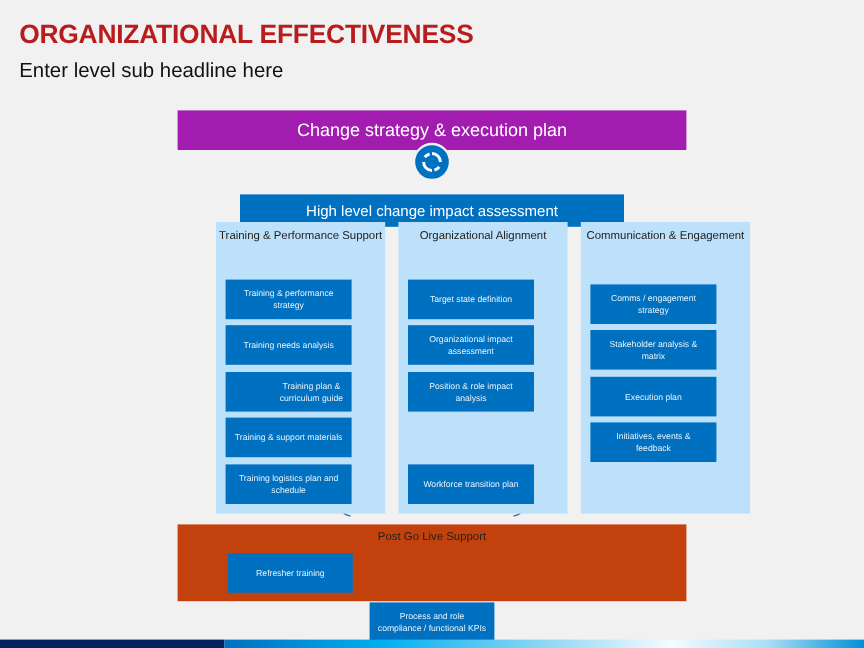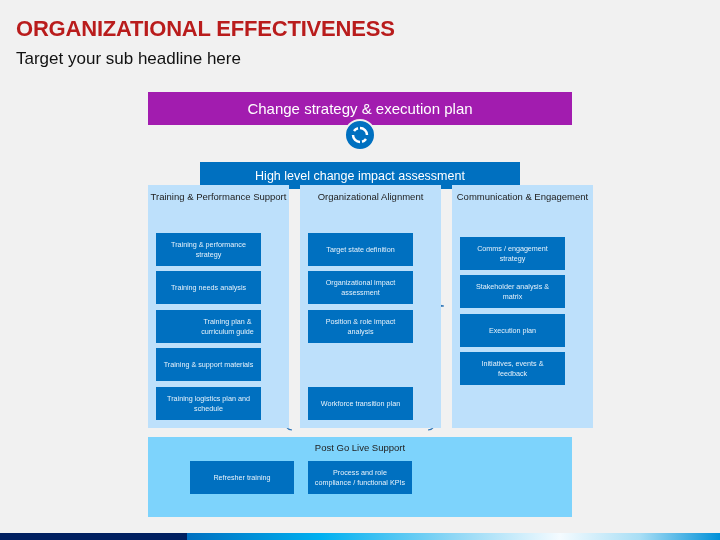--- a/index.html
+++ b/index.html
@@ -3,36 +3,36 @@
 <meta charset="utf-8">
 <style>
   * { box-sizing: border-box; margin: 0; padding: 0; }
   html, body { width: 720px; height: 540px; overflow: hidden; }
   body { background: #f1f1f1; font-family: "Liberation Sans", "DejaVu Sans", sans-serif; position: relative; }
   .title { position: absolute; left: 16px; top: 16px; font-size: 22px; font-weight: bold; color: #b91c1c; letter-spacing: -0.2px; }
   .subtitle { position: absolute; left: 16px; top: 49px; font-size: 17px; color: #111; }
   .banner { position: absolute; left: 148px; top: 92px; width: 424px; height: 33px; background: #a21caf; color: #fff; font-size: 15px; display: flex; align-items: center; justify-content: center; }
   .cycle { position: absolute; left: 344px; top: 119px; width: 32px; height: 32px; border-radius: 50%; background: #0070c0; display: flex; align-items: center; justify-content: center; border: 2px solid #f1f1f1; }
   .impact { position: absolute; left: 200px; top: 142px; width: 320px; height: 27px; background: #0070c0; color: #fff; font-size: 12.5px; display: flex; align-items: center; justify-content: center; margin-top: 20px; }
-  .col { position: absolute; top: 185px; width: 141px; height: 243px; background: #bde0fb; }
+  .col { position: absolute; top: 185px; width: 141px; height: 243px; background: #bde0fb; margin-left: 32px; }
   .col-title { font-size: 9.5px; color: #222; text-align: center; padding-top: 6px; line-height: 12px; height: 44px; }
   .item { position: absolute; left: 8px; width: 105px; height: 33px; background: #0070c0; color: #e6f2fb; font-size: 7.2px; line-height: 9.5px; display: flex; align-items: center; justify-content: center; text-align: center; padding: 0 6px; }
-  .post { position: absolute; left: 148px; top: 437px; width: 424px; height: 80px; background: #7dd3fc; }
+  .post { position: absolute; left: 148px; top: 437px; width: 424px; height: 64px; background: #c2410c; }
   .post-title { font-size: 9.5px; color: #222; text-align: center; padding-top: 5px; }
   .post-item { position: absolute; top: 24px; width: 104px; height: 33px; background: #0070c0; color: #e6f2fb; font-size: 7.2px; line-height: 9.5px; display: flex; align-items: center; justify-content: center; text-align: center; padding: 0 6px; }
   svg.overlay { position: absolute; left: 0; top: 0; pointer-events: none; }
   .footer { position: absolute; left: 0; top: 533px; width: 720px; height: 7px; display: flex; }
   .footer .dark { width: 187px; height: 100%; background: #002060; }
   .footer .grad { flex: 1; height: 100%; background: linear-gradient(to right, #0070c0 0%, #00b0f0 25%, #8fd7f5 50%, #f4fbff 70%, #a8def5 85%, #0090d8 100%); }
 </style>
 </head>
 <body>
 
 <div class="title">ORGANIZATIONAL EFFECTIVENESS</div>
-<div class="subtitle">Target your sub headline here</div>
+<div class="subtitle">Enter level sub headline here</div>
 
 <svg class="overlay" width="720" height="540">
 
   <line x1="360" y1="169" x2="360" y2="178" stroke="#2e75b6" stroke-width="1.2"></line>
   <line x1="208" y1="178" x2="512" y2="178" stroke="#2e75b6" stroke-width="1.2"></line>
   <line x1="208" y1="178" x2="208" y2="183" stroke="#2e75b6" stroke-width="1.2"></line>
   <line x1="512" y1="178" x2="512" y2="183" stroke="#2e75b6" stroke-width="1.2"></line>
   <polygon points="205,181 211,181 208,186" fill="#0070c0"></polygon>
   <polygon points="357,181 363,181 360,186" fill="#0070c0"></polygon>
   <polygon points="509,181 515,181 512,186" fill="#0070c0"></polygon>
@@ -74,19 +74,19 @@
   <div class="col-title">Communication &amp; Engagement</div>
   <div class="item" style="top:52px;">Comms / engagement strategy</div>
   <div class="item" style="top:90px;">Stakeholder analysis &amp; matrix</div>
   <div class="item" style="top:129px;">Execution plan</div>
   <div class="item" style="top:167px;">Initiatives, events &amp; feedback</div>
 </div>
 
 <div class="post">
   <div class="post-title">Post Go Live Support</div>
   <div class="post-item" style="left:42px;">Refresher training</div>
-  <div class="post-item" style="left:160px;">Process and role compliance / functional KPIs</div>
+  <div class="post-item" style="left:160px;margin-top:41px;">Process and role compliance / functional KPIs</div>
 </div>
 
 <div class="footer">
   <div class="dark"></div>
   <div class="grad"></div>
 </div>
 
 </body></html>

